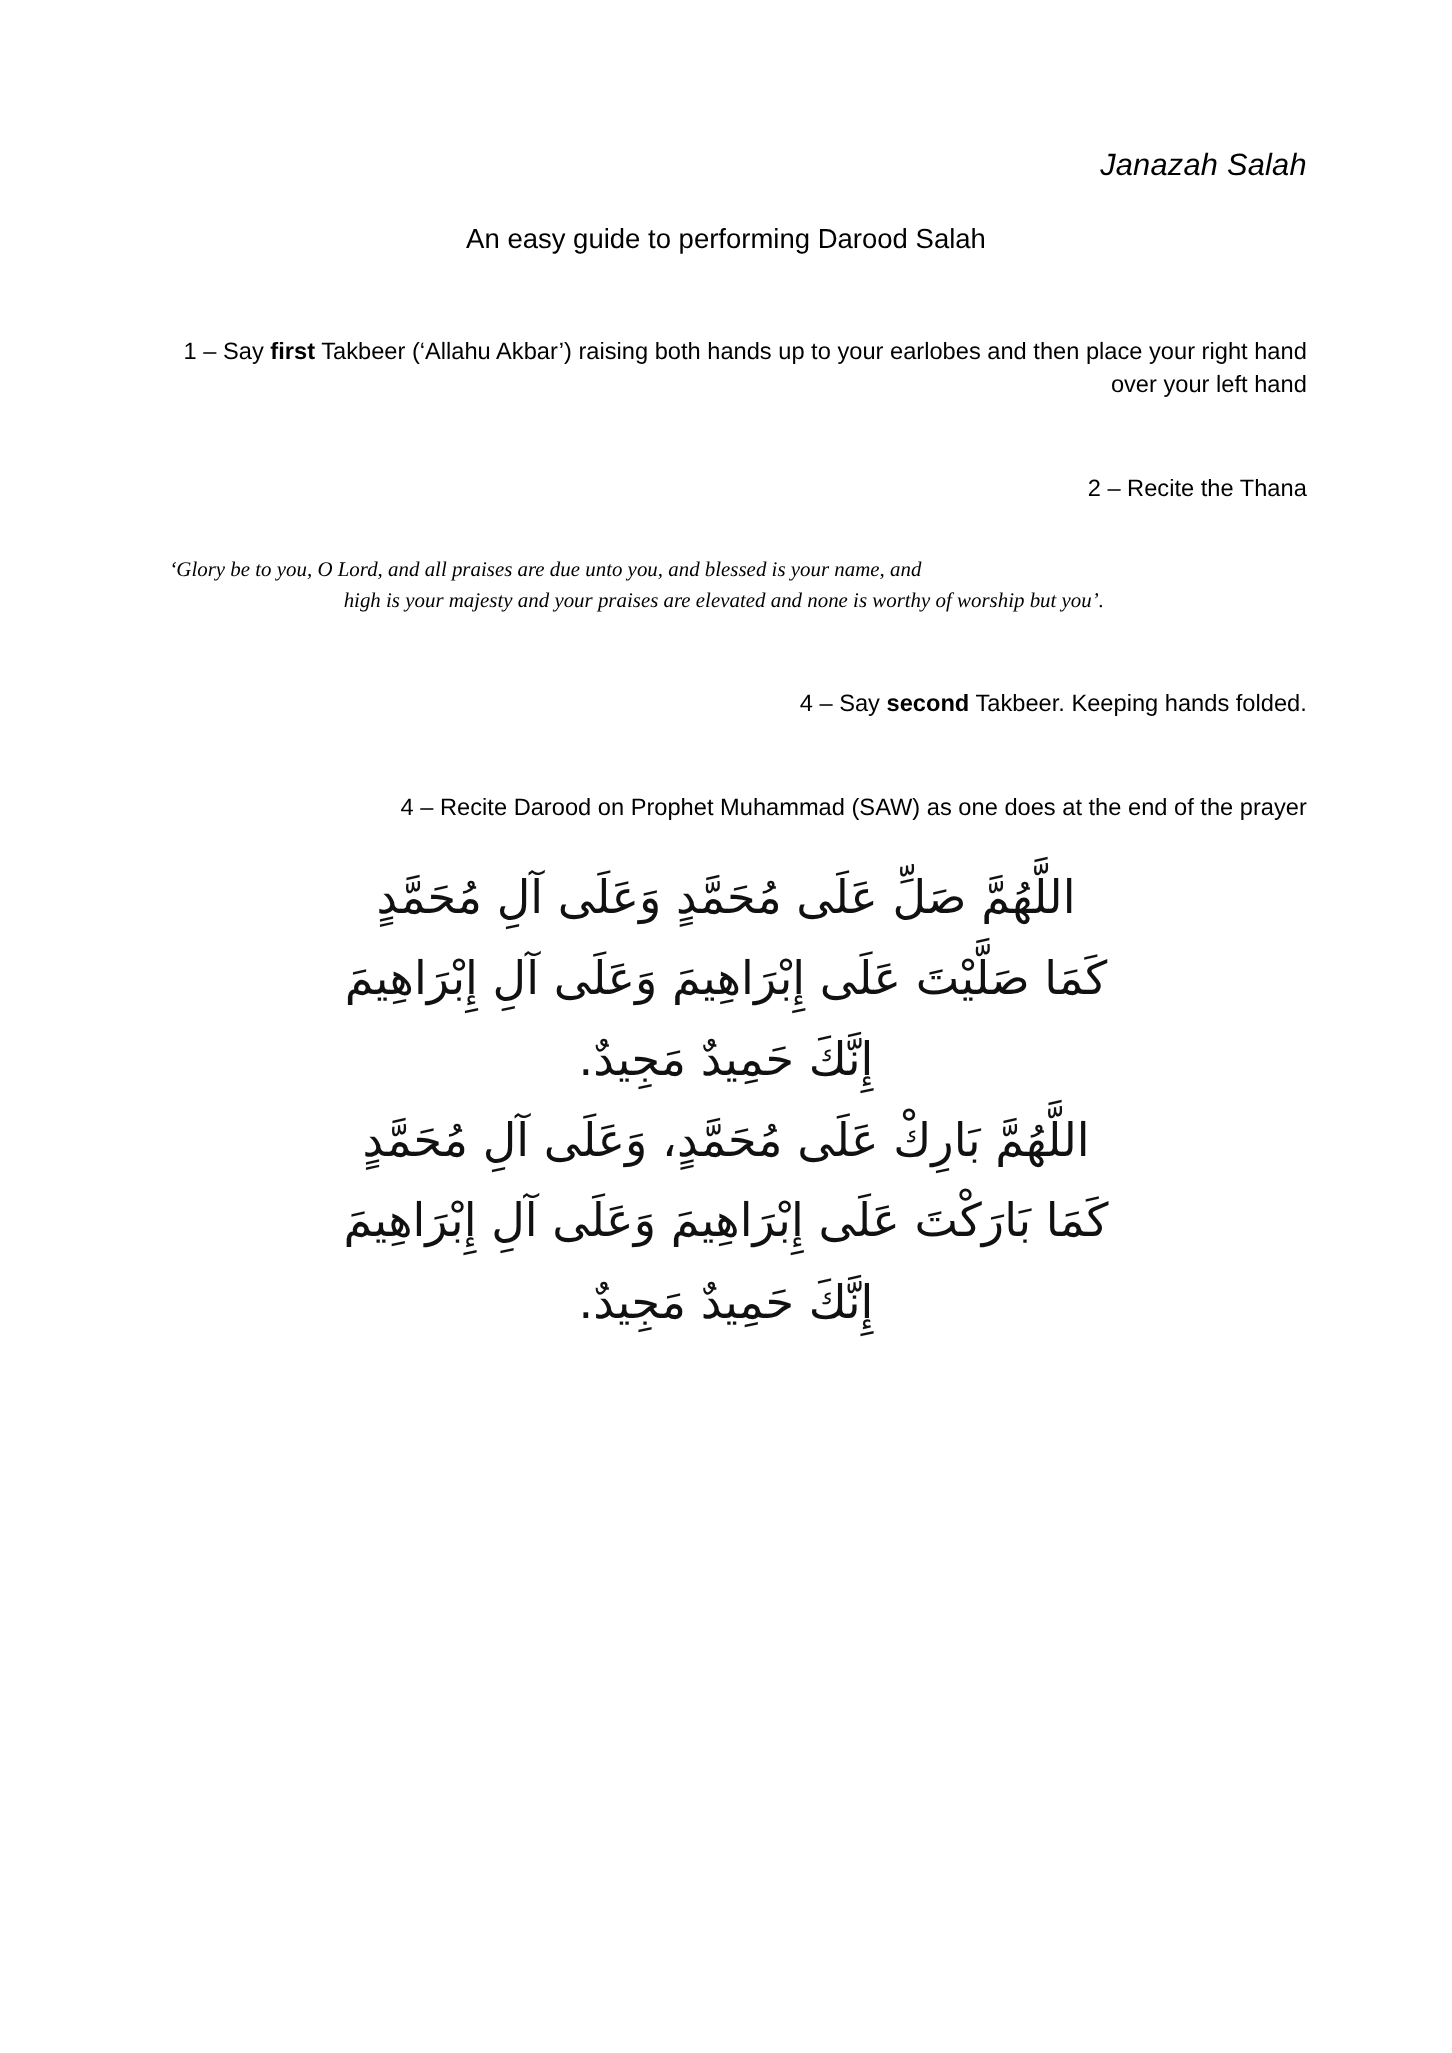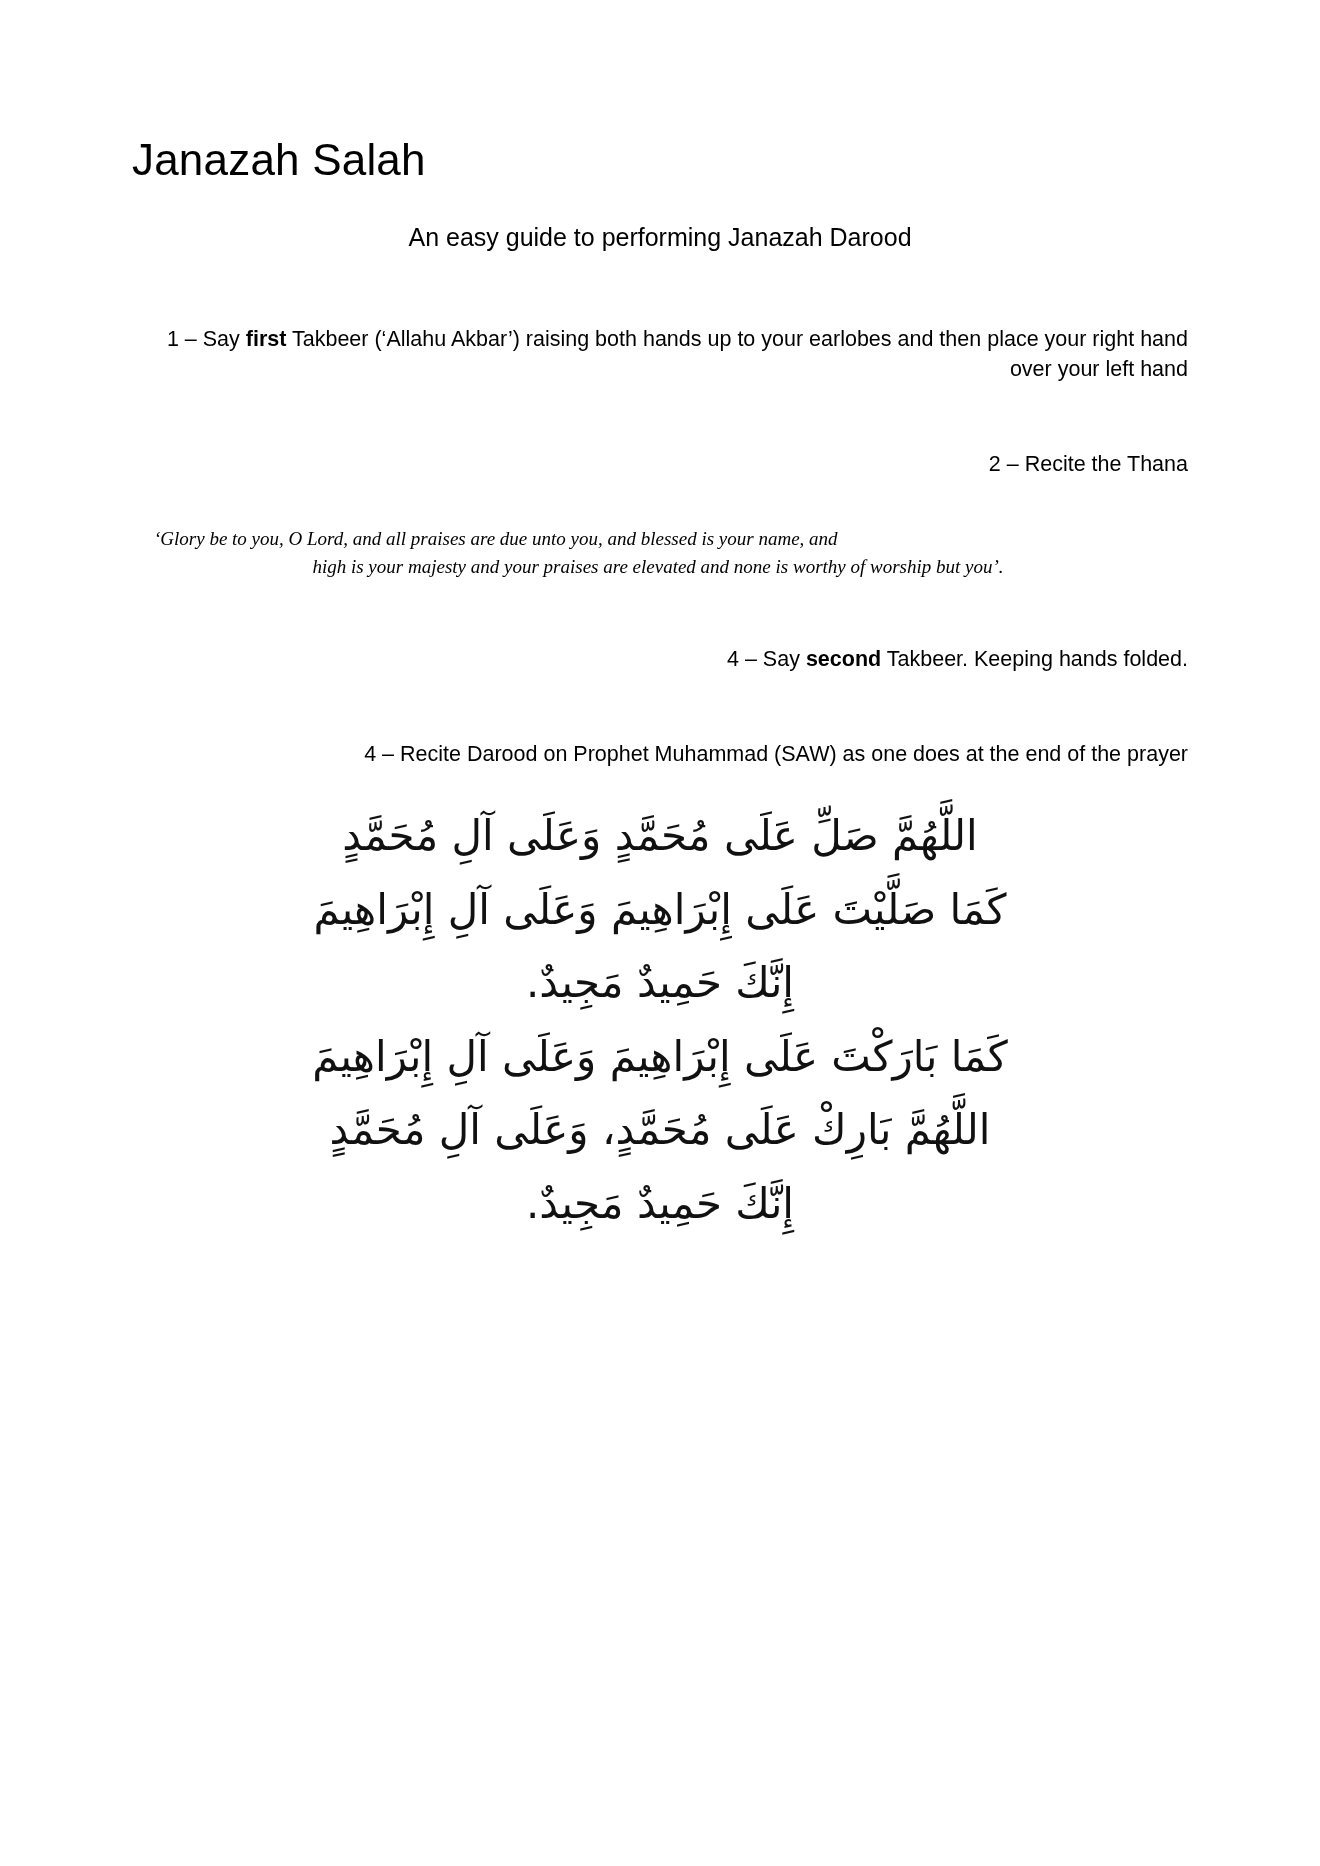--- a/index.html
+++ b/index.html
@@ -17,26 +17,27 @@
   }
   .page {
     width: 1320px;
     min-height: 1866px;
     background: #ffffff;
     box-sizing: border-box;
     padding: 132px 132px 40px 132px;
     position: relative;
   }
   .doc-title {
-    text-align: left;
-    font-size: 44px;
+    text-align: right;
+    font-size: 28px;
     font-weight: 400;
     line-height: 1.25;
     margin: 0 0 34px 0;
     letter-spacing: 0.2px;
+    font-style: italic;
   }
   .doc-subtitle {
     text-align: center;
     font-size: 25px;
     font-weight: 400;
     line-height: 1.3;
     margin: 0 0 70px 0;
   }
   .step {
     font-size: 21.5px;
@@ -84,21 +85,21 @@
     text-align: center;
   }
 </style>
 </head>
 <body>
 
 <div class="page">
 
   <h1 class="doc-title">Janazah Salah</h1>
 
-  <h2 class="doc-subtitle">An easy guide to performing Janazah Darood</h2>
+  <h2 class="doc-subtitle">An easy guide to performing Darood Salah</h2>
 
   <p class="step">
     <span>1 – Say </span><b>first</b><span> Takbeer (‘Allahu Akbar’) raising both hands up to your earlobes and then place your right hand over your left hand</span>
   </p>
 
   <div class="gap-lg"></div>
 
   <p class="step">
     <span>2 – Recite the Thana</span>
   </p>
@@ -120,18 +121,18 @@
   <div class="gap-lg"></div>
 
   <p class="step">
     <span>4 – Recite Darood on Prophet Muhammad (SAW) as one does at the end of the prayer</span>
   </p>
 
   <div class="arabic-block arabic-darood">
     <div>اللَّهُمَّ صَلِّ عَلَى مُحَمَّدٍ وَعَلَى آلِ مُحَمَّدٍ</div>
     <div>كَمَا صَلَّيْتَ عَلَى إِبْرَاهِيمَ وَعَلَى آلِ إِبْرَاهِيمَ</div>
     <div>إِنَّكَ حَمِيدٌ مَجِيدٌ.</div>
+    <div>اللَّهُمَّ بَارِكْ عَلَى مُحَمَّدٍ، وَعَلَى آلِ مُحَمَّدٍ</div>
     <div>كَمَا بَارَكْتَ عَلَى إِبْرَاهِيمَ وَعَلَى آلِ إِبْرَاهِيمَ</div>
-    <div>اللَّهُمَّ بَارِكْ عَلَى مُحَمَّدٍ، وَعَلَى آلِ مُحَمَّدٍ</div>
     <div>إِنَّكَ حَمِيدٌ مَجِيدٌ.</div>
   </div>
 
 </div>
 
 </body></html>

